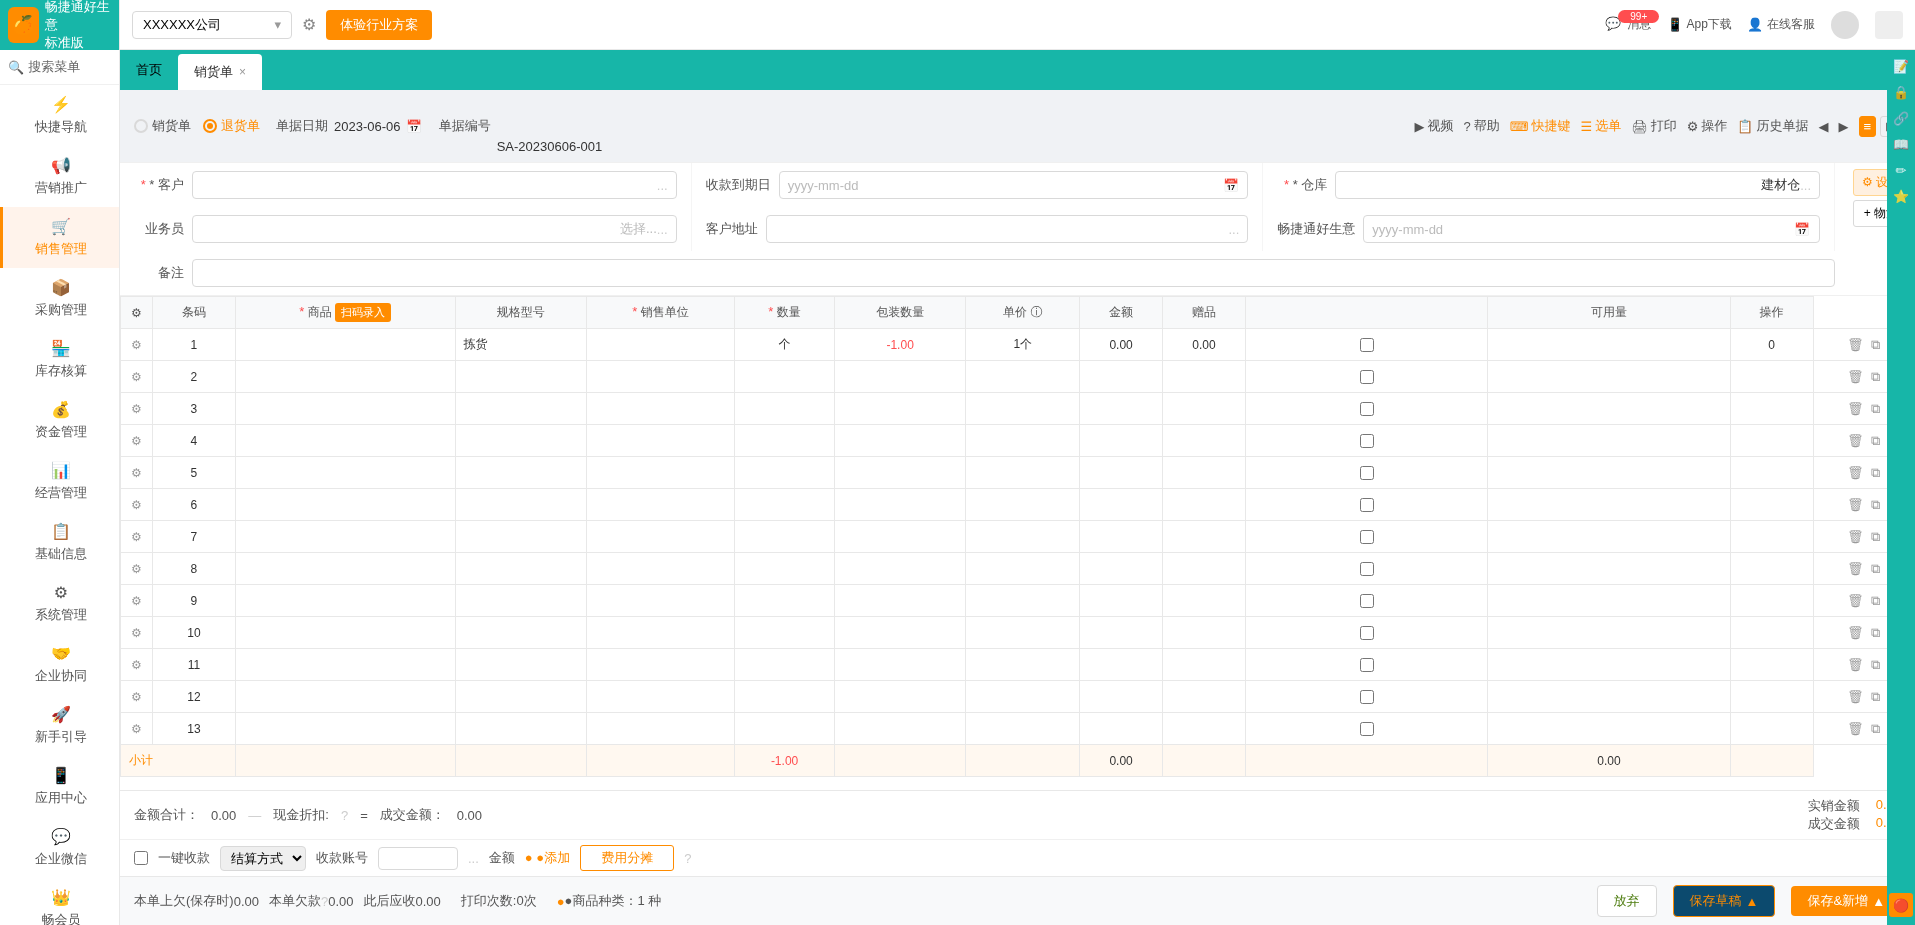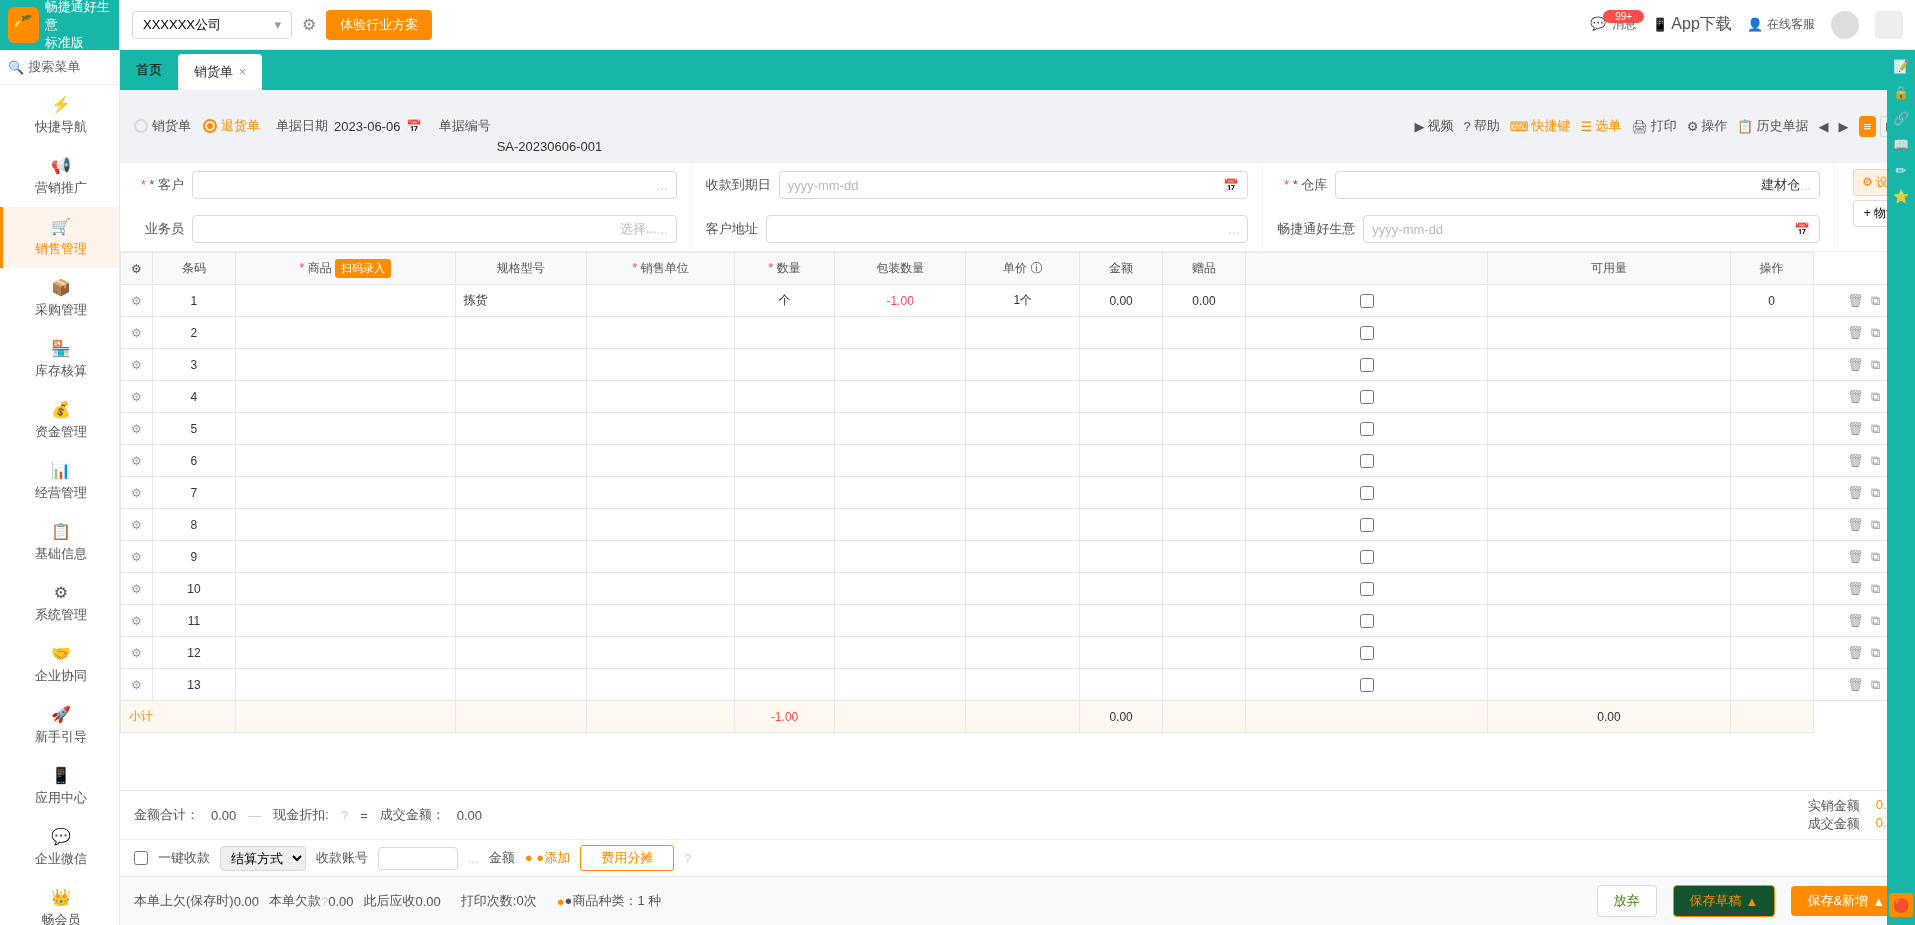--- a/index.html
+++ b/index.html
@@ -66,21 +66,21 @@
 
     
     .bottom-summary { background: #fff; border-top: 1px solid #e8e8e8; padding: 6px 14px; display: flex; align-items: center; gap: 12px; font-size: 12px; color: #555; flex-shrink: 0; }
     .bottom-row2 { background: #fff; padding: 5px 14px; display: flex; align-items: center; gap: 10px; font-size: 12px; color: #555; border-top: 1px solid #f0f0f0; flex-shrink: 0; }
     .fenpan-btn { background: #fff; border: 1px solid #ff8c00; color: #ff8c00; padding: 3px 20px; border-radius: 3px; cursor: pointer; }
 
     
     .footer { background: #f8f9fa; border-top: 1px solid #e8e8e8; padding: 8px 14px; display: flex; align-items: center; font-size: 12px; color: #555; flex-shrink: 0; }
     .footer-right { margin-left: auto; display: flex; align-items: center; gap: 16px; }
     .abandon-btn { border: 1px solid #d9d9d9; background: #fff; padding: 6px 16px; border-radius: 4px; cursor: pointer; color: #4d7c0f; }
-    .save-draft-btn { border: 1px solid #ff8c00; background: #14532d; color: #ff8c00; padding: 6px 16px; border-radius: 4px; cursor: pointer; display: flex; align-items: center; gap: 4px; }
+    .save-draft-btn { border: 1px solid #ff8c00; background: #0c4a6e; color: #ff8c00; padding: 6px 16px; border-radius: 4px; cursor: pointer; display: flex; align-items: center; gap: 4px; }
     .save-new-btn { background: #ff8c00; color: #fff; border: none; padding: 6px 16px; border-radius: 4px; cursor: pointer; display: flex; align-items: center; gap: 4px; }
 
     
     .right-panel { width: 28px; background: #17b6a8; display: flex; flex-direction: column; align-items: center; padding: 4px 0; gap: 2px; position: fixed; right: 0; top: 50px; height: calc(925px - 50px); z-index: 100; }
     .right-panel-item { width: 24px; height: 24px; display: flex; align-items: center; justify-content: center; color: rgba(255,255,255,0.85); cursor: pointer; font-size: 13px; border-radius: 3px; }
     .right-panel-item:last-child { background: #ff8c00; margin-top: auto; margin-bottom: 4px; }
 
     .form-section { position: relative; }
     .side-btns { position: absolute; right: 0; top: 0; display: flex; flex-direction: column; gap: 4px; padding: 6px; }
     .setting-btn { background: #fff0e0; color: #ff8c00; border: 1px solid #ffd591; padding: 4px 8px; border-radius: 3px; font-size: 12px; cursor: pointer; white-space: nowrap; }
@@ -177,21 +177,21 @@
     <span style="color:#888; font-size:16px; cursor:pointer;">⚙</span>
     <button class="trial-btn">体验行业方案</button>
     <div class="header-right">
       <div class="msg-icon">
         <span>💬</span>
         <span class="badge">99+</span>
         <span style="font-size:12px; margin-left:2px;">消息</span>
       </div>
       <div style="display:flex;align-items:center;gap:3px;cursor:pointer;">
         <span>📱</span>
-        <span style="font-size:16px;">App下载</span>
+        <span style="font-size:12px;">App下载</span>
       </div>
       <div style="display:flex;align-items:center;gap:3px;cursor:pointer;">
         <span>👤</span>
         <span style="font-size:12px;">在线客服</span>
       </div>
       <div class="header-avatar"></div>
       <div style="width:28px;height:28px;background:#eee;border-radius:4px;"></div>
     </div>
   </div>
 
@@ -306,20 +306,24 @@
         </div>
         <div class="form-row">
           <span class="form-label">畅捷通好生意</span>
           <div class="date-input">
             <span>yyyy-mm-dd</span>
             <span>📅</span>
           </div>
         </div>
       </div>
 
+      <div class="form-row-single" style="padding-right:80px;">
+        <span class="form-label">备注</span>
+        <input class="remark-input" type="text" style="flex: 1 1 0%;">
+      </div>
 
       <div class="side-btns">
         <button class="setting-btn">⚙ 设置</button>
         <button class="logistics-btn">+ 物流</button>
       </div>
     </div>
 
     <div class="table-container">
       <table class="data-table">
         <thead>

